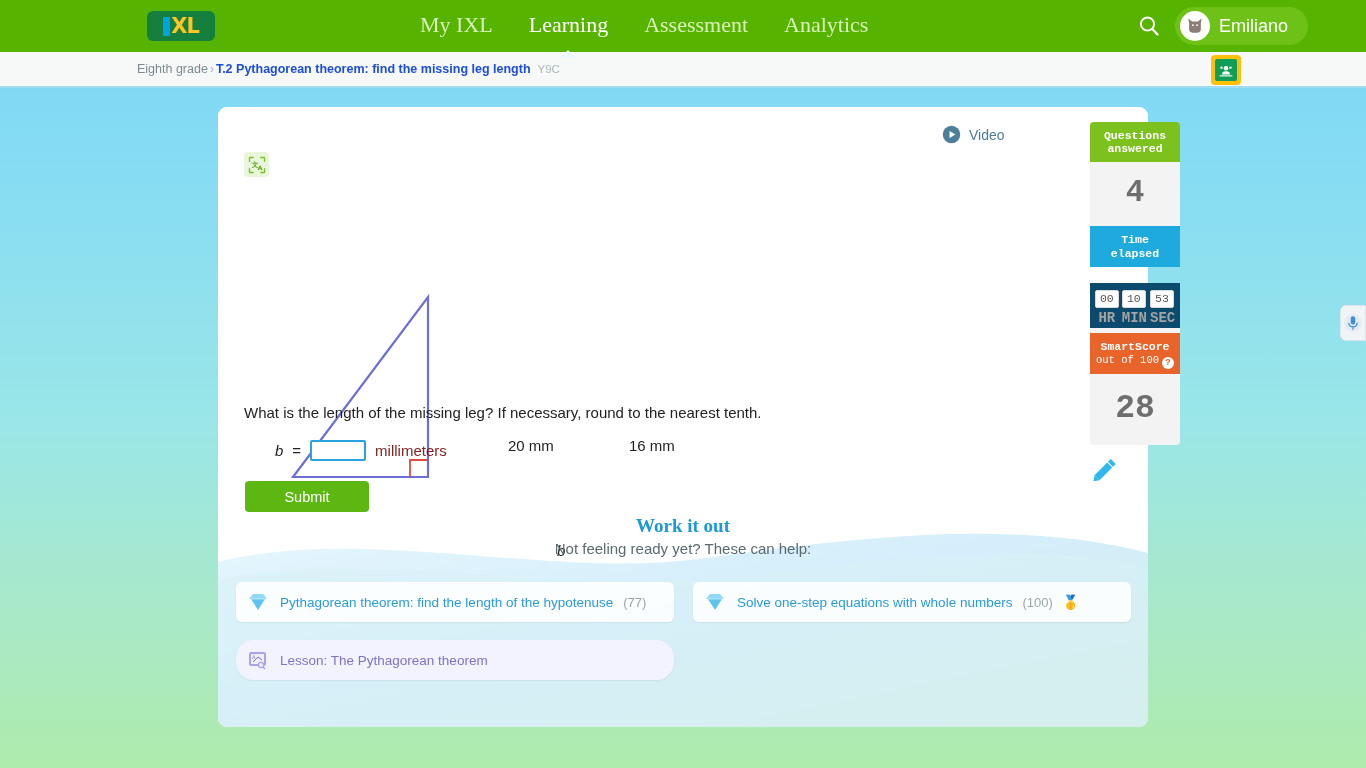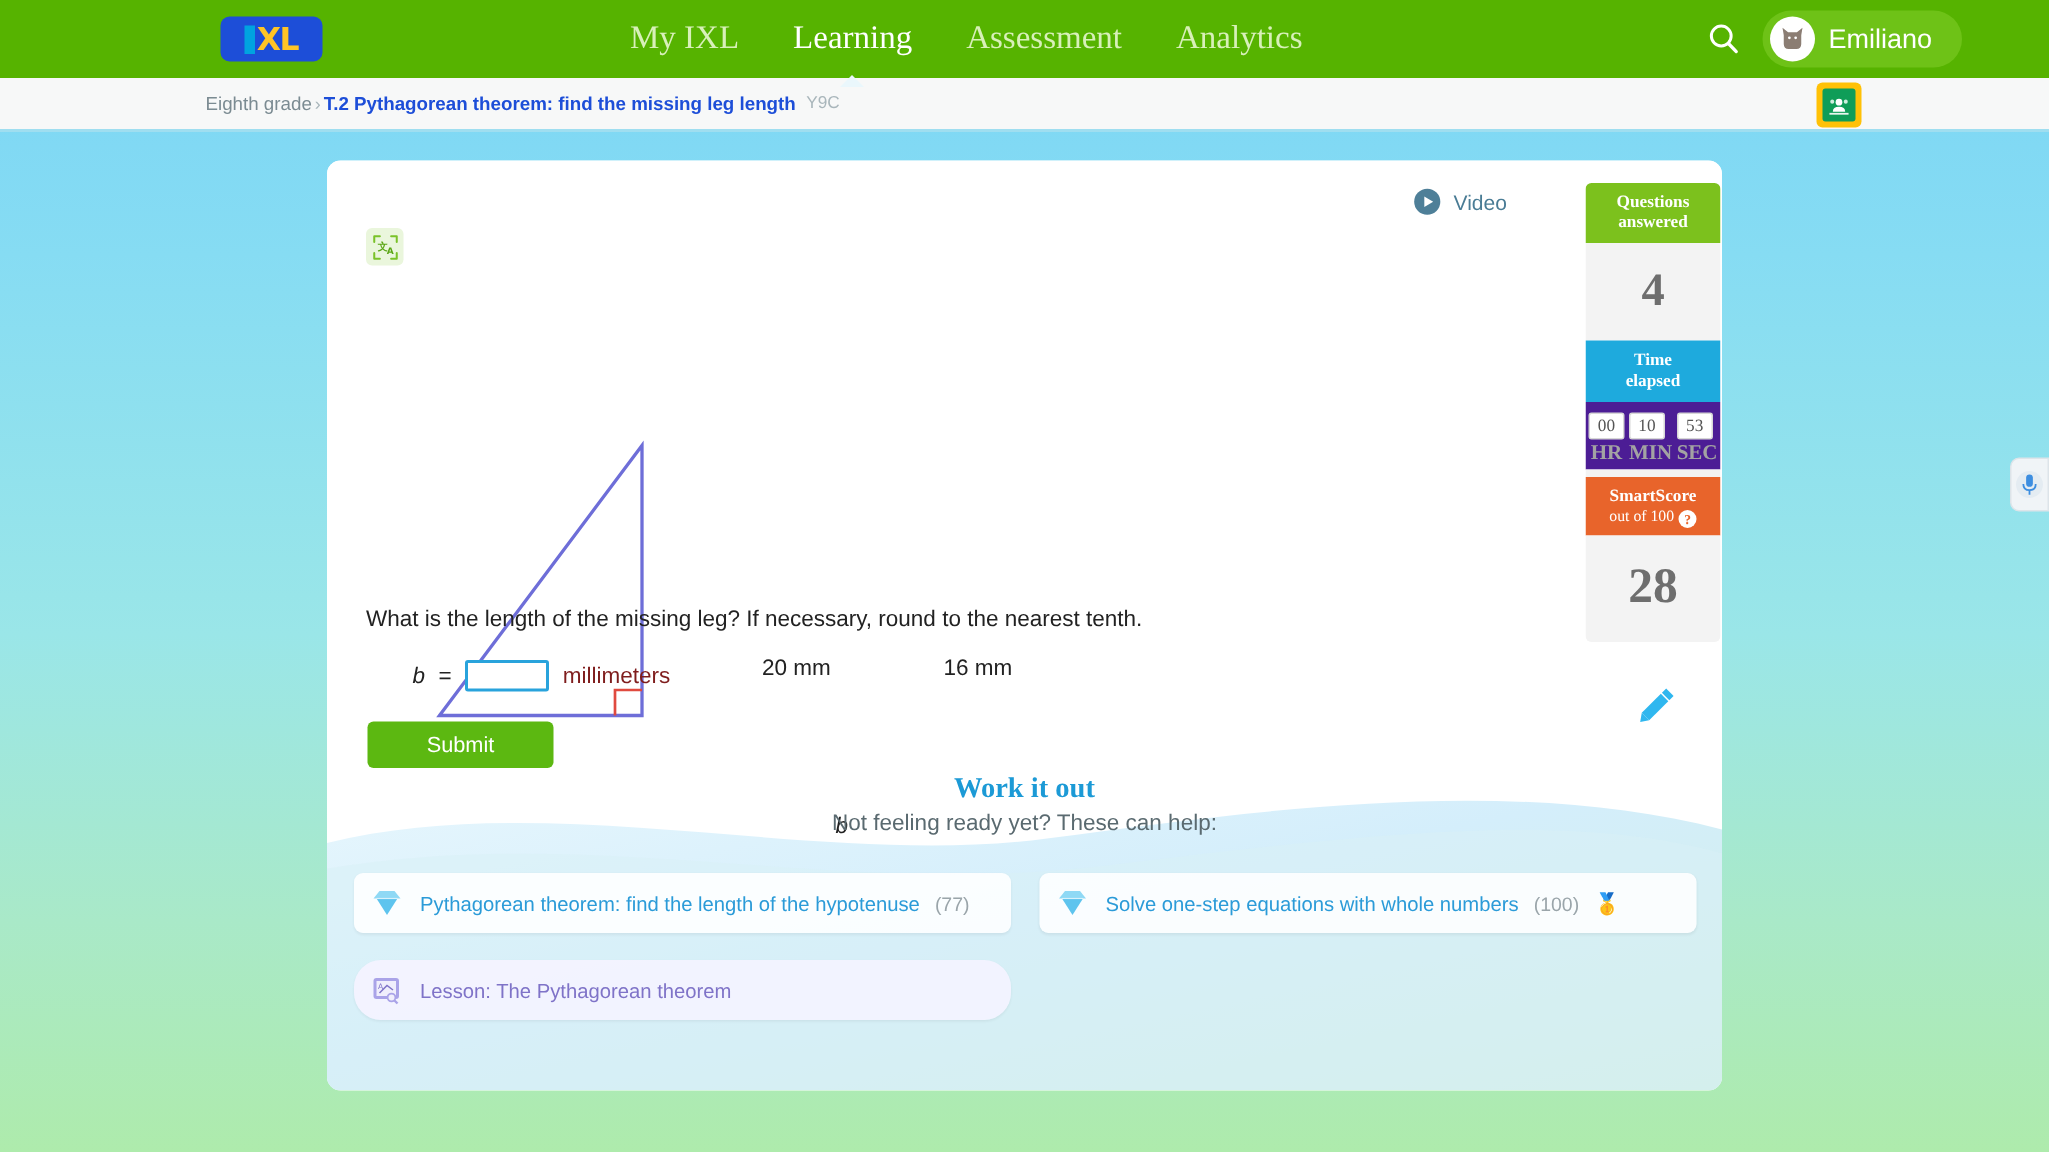--- a/index.html
+++ b/index.html
@@ -14,21 +14,21 @@
   }
 
   
   .topnav {
     height: 52px; background: #56b300;
     display: flex; align-items: center;
     position: relative; z-index: 30;
   }
   .logo-wrap { margin-left: 147px; }
   .logo {
-    width: 68px; height: 30px; background: #1d4ed8;
+    width: 68px; height: 30px; background: #15803d;
     border-radius: 6px; display: flex; align-items: center;
     justify-content: center; gap: 1px;
   }
   .logo-i { width: 7px; height: 19px; background: #00a3e0; }
   .logo-xl { font-family: "DejaVu Sans", sans-serif; font-weight: bold;
     font-size: 21px; color: #ffc425; letter-spacing: -1px; line-height: 19px; }
 
   .nav-items { display: flex; align-items: center; gap: 36px; margin-left: 205px; }
   .nav-item {
     font-family: "Liberation Serif", serif;
@@ -165,42 +165,42 @@
   .hc1 { left: 18px; top: 75px; width: 438px; }
   .hc2 { left: 475px; top: 75px; width: 438px; }
   .hc3 { left: 18px; top: 133px; width: 438px; background: rgba(244,243,255,0.93); border-radius: 18px; }
   .hc-text { font-size: 13.5px; color: #2b9bd8; }
   .hc-text.purple { color: #7f73c8; }
   .hc-count { font-size: 13px; color: #9aa5aa; }
   .hc-medal { font-size: 14px; }
 
   
   .scorepanel {
-    position: absolute; left: 1057px; top: 122px;
+    position: absolute; left: 1090px; top: 122px;
     width: 90px; z-index: 12;
     border-radius: 4px; overflow: hidden;
-    font-family: Liberation Serif, serif;
+    font-family: Liberation Mono, monospace;
   }
   .sp-head {
     text-align: center; font-weight: bold; font-size: 11.5px;
     color: #fff; padding: 7px 4px; line-height: 1.15;
   }
   .sp-head.green { background: #7cc11d; }
   .sp-head.blue { background: #1eaadd; }
   .sp-head.orange { background: #e8642b; padding-bottom: 5px; }
   .sp-sub { font-size: 10.5px; font-weight: normal; display: block; margin-top: 1px; }
   .sp-value {
     background: #f3f3f3; text-align: center;
     font-size: 31px; font-weight: bold; color: #6e6e6e;
     padding: 13px 0 16px;
   }
   .sp-value.big { font-size: 33px; padding: 16px 0 18px; }
   .timer {
-    background: #4c1d95; display: flex; justify-content: center;
-    gap: 3px; padding: 7px 0 2px;
+    background: #0c4a6e; display: flex; justify-content: center;
+    gap: 3px; padding: 7px 0 2px; margin-top: 16px;
   }
   .t-unit { text-align: center; }
   .t-box {
     width: 24px; height: 18px; background: #fff; border: 1px solid #d7d7d7;
     border-radius: 2px; font-size: 11.5px; color: #555;
     display: flex; align-items: center; justify-content: center;
   }
   .t-lbl { font-size: 14px; color: #a3a3a3; font-weight: bold; margin-top: 2px; }
   .timer-pad { background: #f3f3f3; height: 5px; }
   .help-q {

